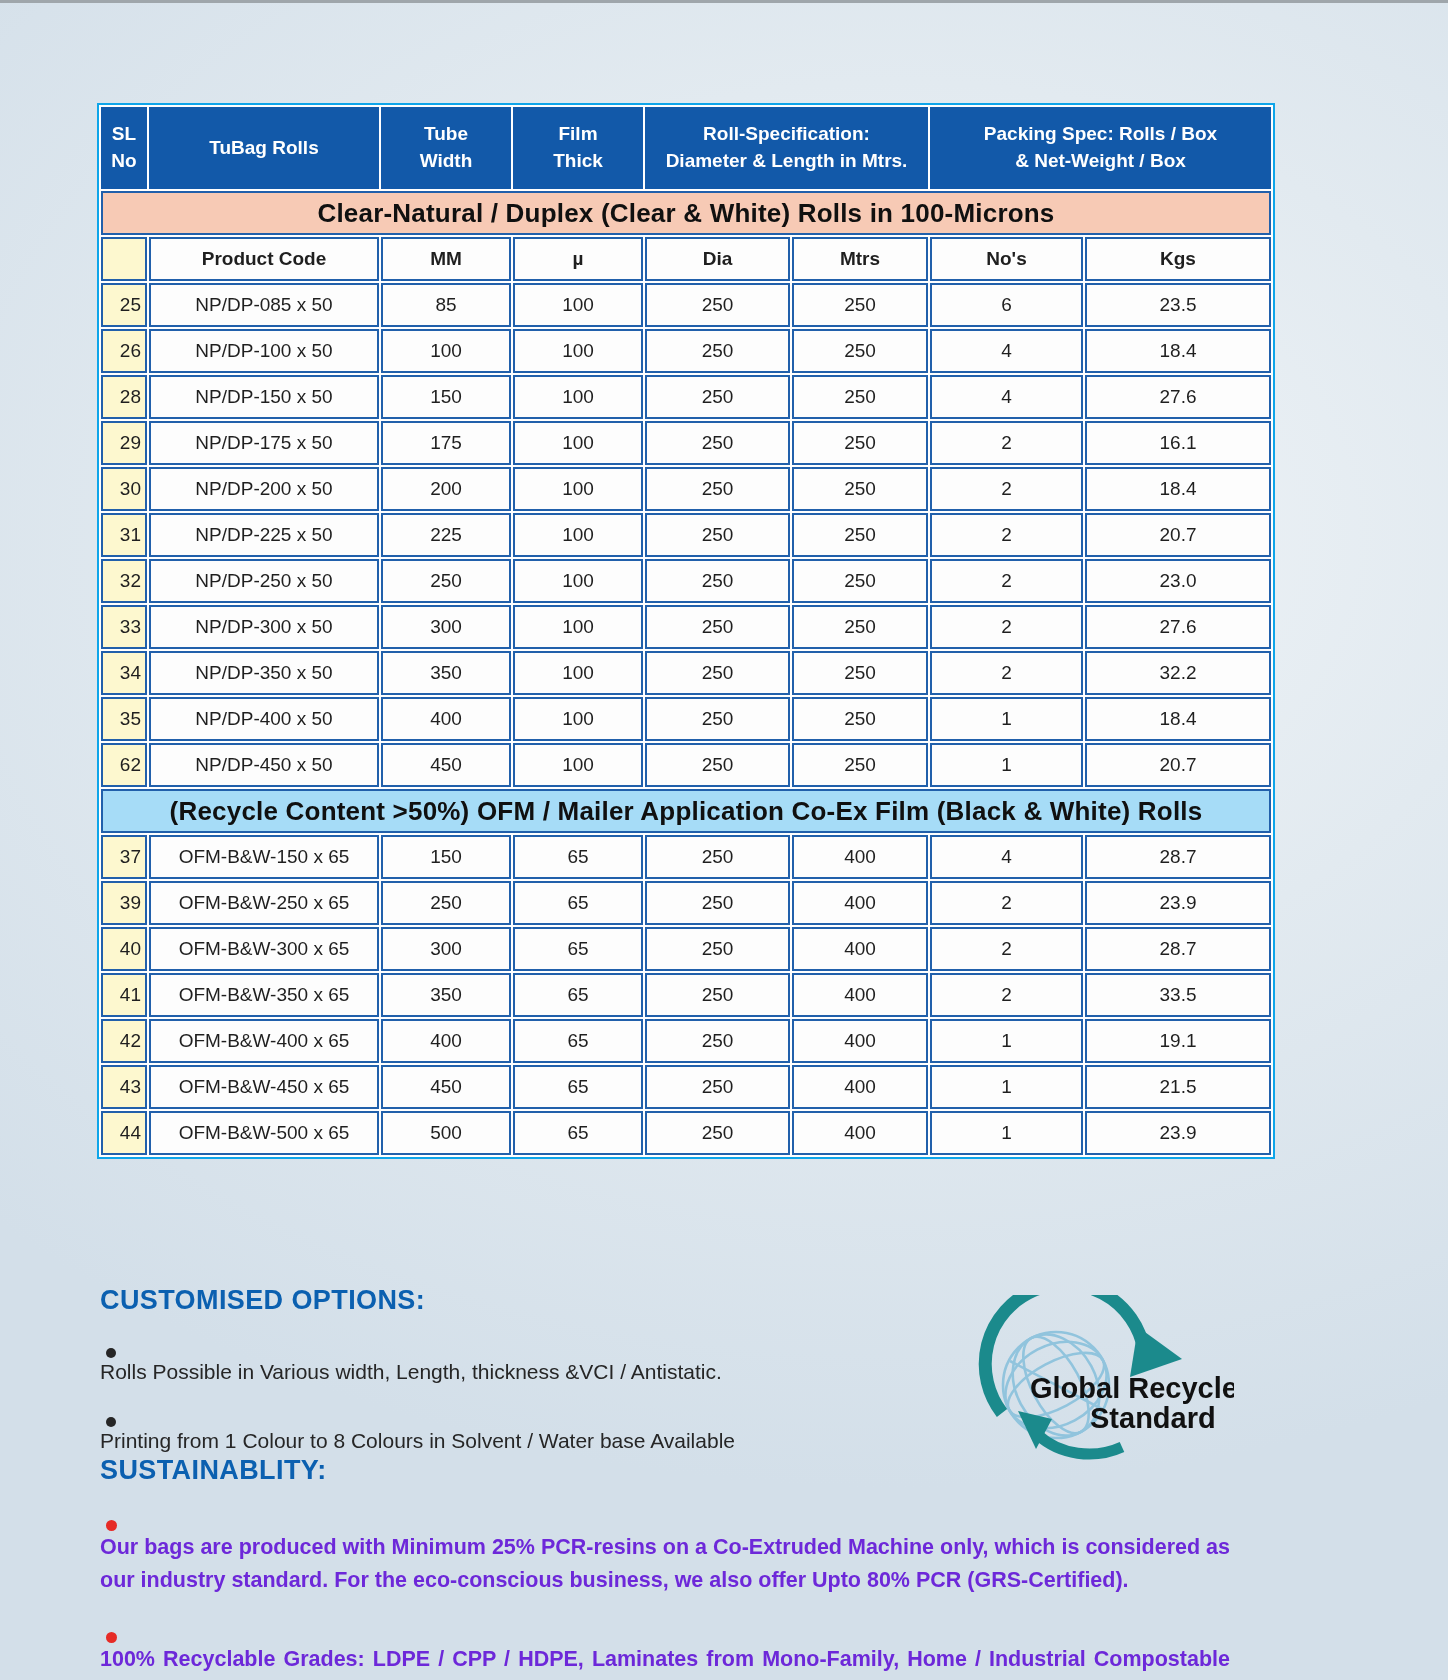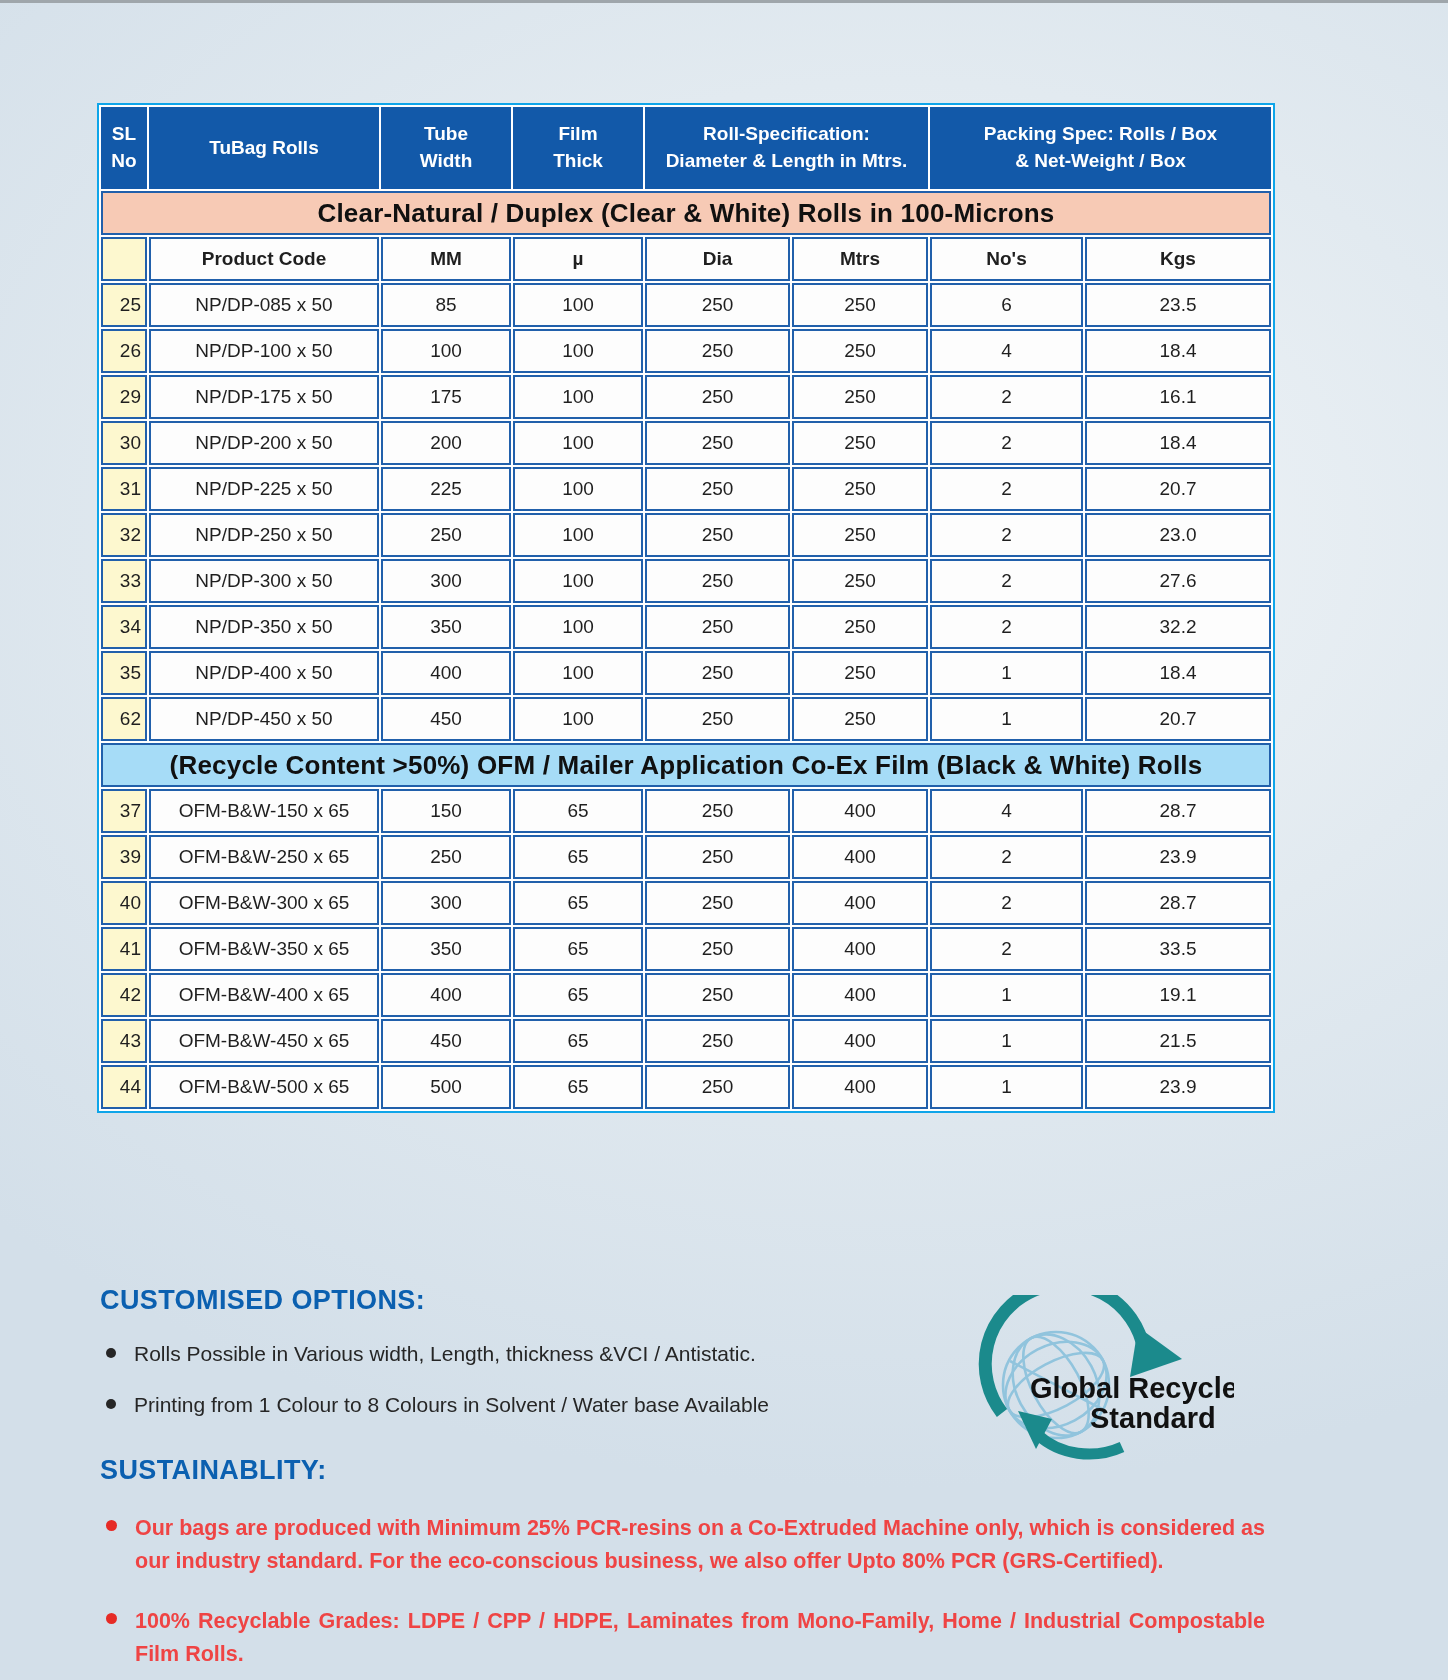--- a/index.html
+++ b/index.html
@@ -27,29 +27,29 @@
   }
   table.spec td.sl{background:#fdf8cf;text-align:right;}
   table.spec td.band{
     font-size:26px;font-weight:bold;color:#101010;height:40px;letter-spacing:.2px;
   }
   table.spec td.subh{font-weight:bold;}
   
   .blue-heading{
     color:#0b60b0;font-size:27px;font-weight:bold;margin:0;letter-spacing:.4px;
   }
-  .bullet-row{display:flex;align-items:flex-start;}
+  .bullet-row{display:flex;align-items:flex-start;flex-direction:column;}
   .dot{
     width:10px;height:10px;border-radius:50%;background:#262626;
     flex:0 0 10px;margin:8px 18px 0 6px;
   }
   .dot.red{background:#e62b26;width:11px;height:11px;flex-basis:11px;}
   .cust-text{font-size:21px;color:#262626;line-height:1.3;}
   .sust-text{
-    font-size:21.5px;font-weight:bold;color:#ef4444;line-height:1.55;
+    font-size:21.5px;font-weight:bold;color:#6d28d9;line-height:1.55;
     text-align:justify;width:1130px;
   }
   #customised{position:absolute;left:100px;top:1282px;}
   #customised .bullet-row{margin-top:24px;}
   #sustainability{position:absolute;left:100px;top:1452px;width:1165px;}
   #sustainability .bullet-row{margin-top:26px;}
   
   #grs-logo{position:absolute;left:972px;top:1292px;width:262px;height:170px;}
   .logo-text{font-family:"Liberation Sans",sans-serif;font-weight:bold;fill:#111111;}
 </style>
@@ -110,20 +110,30 @@
         <td class="sl">26</td>
         <td>NP/DP-100 x 50</td>
         <td>100</td>
         <td>100</td>
         <td>250</td>
         <td>250</td>
         <td>4</td>
         <td>18.4</td>
       </tr>
       <tr>
+        <td class="sl">28</td>
+        <td>NP/DP-150 x 50</td>
+        <td>150</td>
+        <td>100</td>
+        <td>250</td>
+        <td>250</td>
+        <td>4</td>
+        <td>27.6</td>
+      </tr>
+      <tr>
         <td class="sl">29</td>
         <td>NP/DP-175 x 50</td>
         <td>175</td>
         <td>100</td>
         <td>250</td>
         <td>250</td>
         <td>2</td>
         <td>16.1</td>
       </tr>
       <tr>

